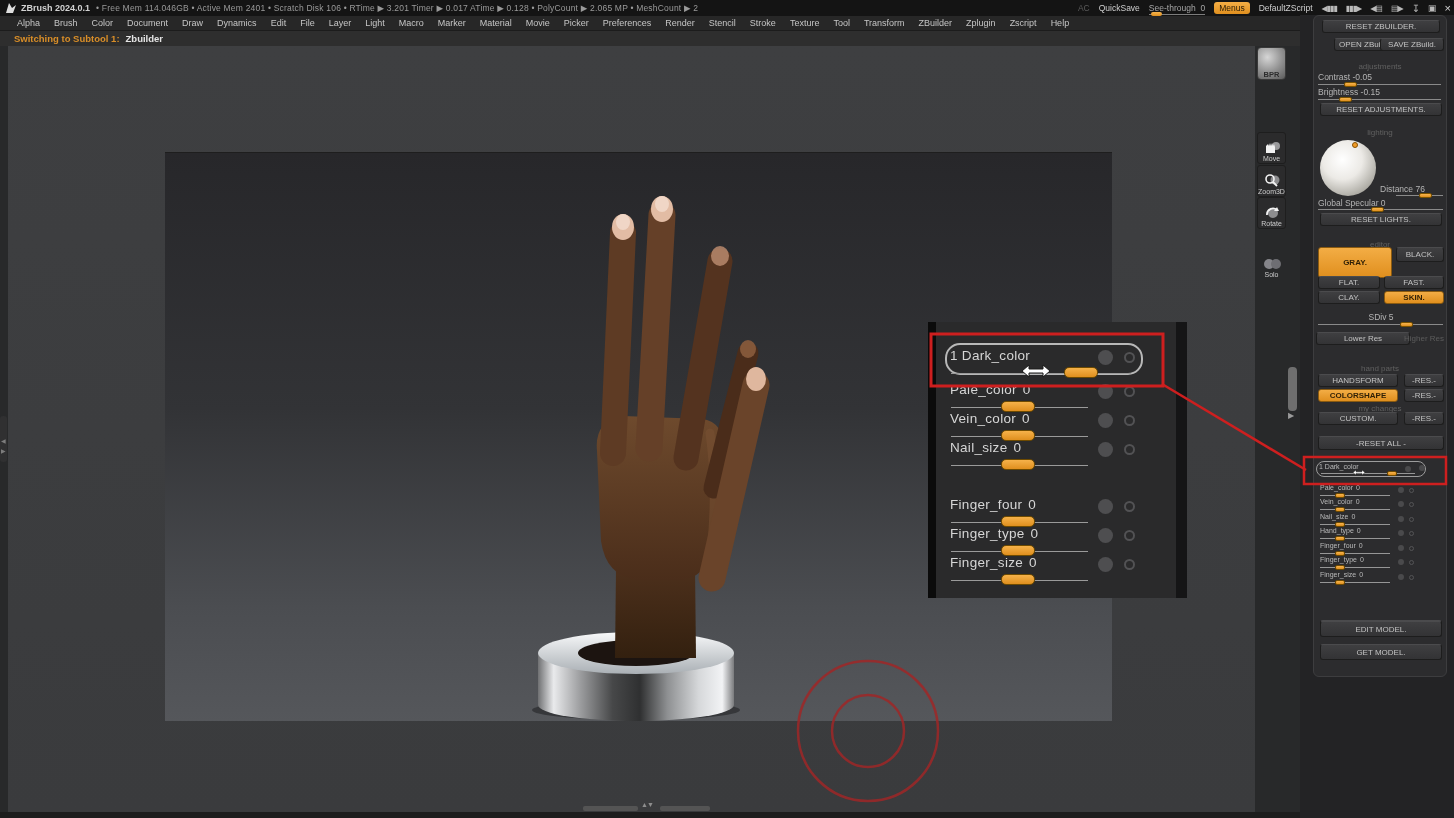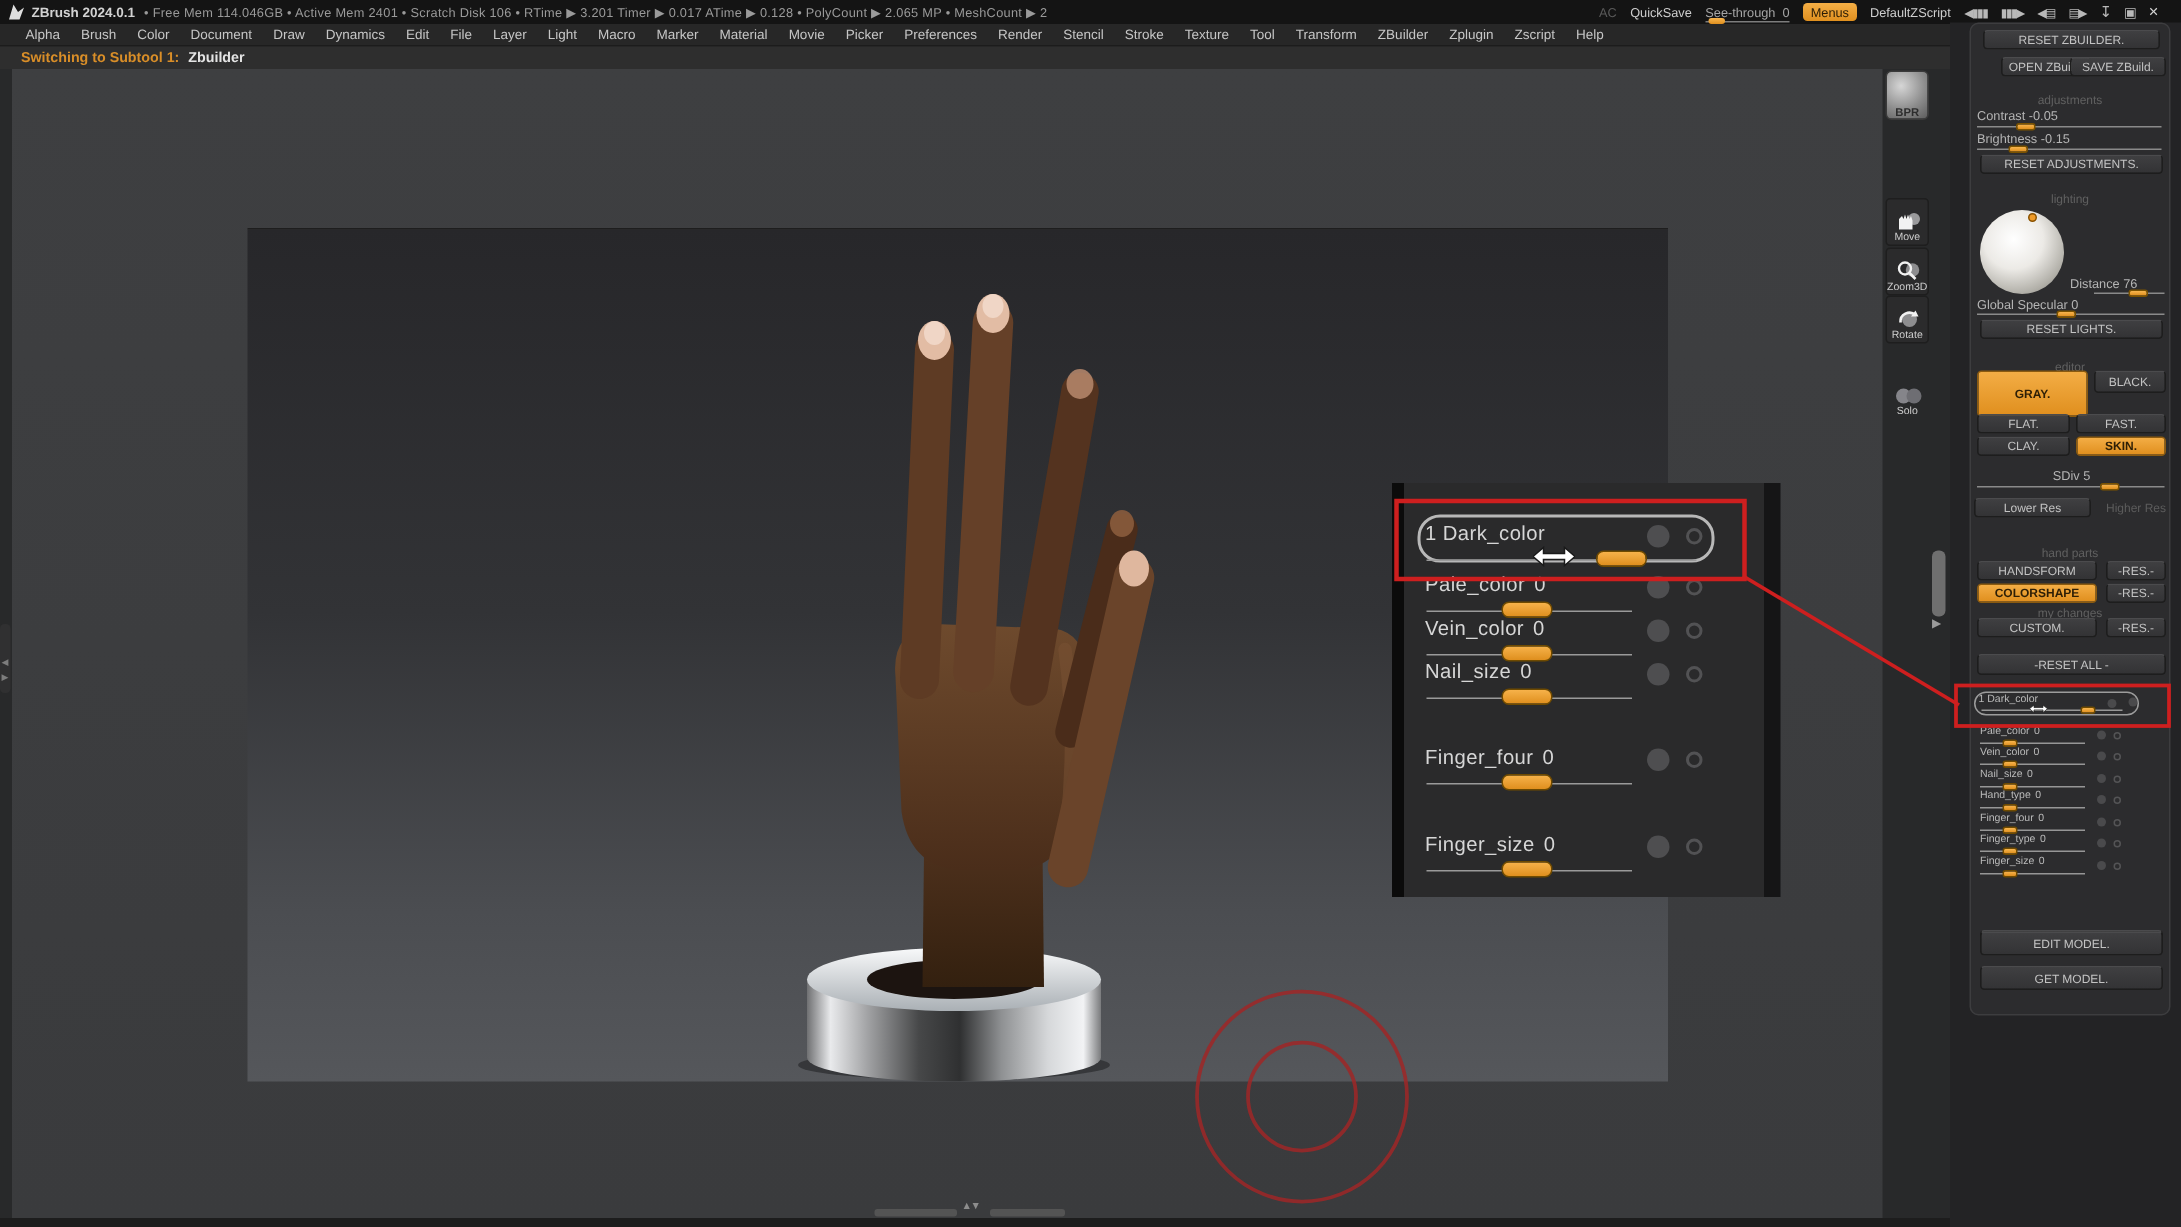--- a/index.html
+++ b/index.html
@@ -3,21 +3,21 @@
 <meta charset="utf-8">
 <style>
   html,body{margin:0;padding:0;background:#111;}
   #root{position:relative;width:1454px;height:818px;overflow:hidden;
         font-family:"Liberation Sans",sans-serif;background:#1a1a1a;-webkit-font-smoothing:antialiased;}
   
   #titlebar{position:absolute;left:0;top:0;width:1454px;height:16px;background:#141414;
             display:flex;align-items:center;color:#a6a6a6;font-size:8.5px;white-space:nowrap;}
   #titlebar .app{color:#d2d2d2;font-size:9px;margin:0 6px 0 4px;font-weight:bold;}
   #titlebar .stats{color:#9a9a9a;letter-spacing:.2px;}
-  #tb-right{position:absolute;right:16px;top:0;height:16px;display:flex;align-items:center;gap:9px;}
+  #tb-right{position:absolute;right:4px;top:0;height:16px;display:flex;align-items:center;gap:9px;}
   .tb-dim{color:#5a5a5a;}
   .tb-btn{color:#cfcfcf;cursor:default;}
   .menus-btn{background:linear-gradient(#f4ae45,#e0901f);color:#2a1c05;border-radius:3px;
              padding:1px 5px;font-weight:normal;}
   .tb-ico{color:#b9b9b9;font-size:8px;letter-spacing:-1px;}
   .seethrough{display:flex;flex-direction:column;align-items:flex-start;line-height:8px;padding-top:2px;}
   .seethrough .st-track{width:56px;height:1px;background:#7d7d7d;margin-top:2px;position:relative;}
   .seethrough .st-handle{position:absolute;left:2px;top:-2px;width:11px;height:4px;border-radius:2px;
              background:linear-gradient(#f8b54e,#df8f1e);}
   
@@ -297,21 +297,21 @@
       <div class="pb orange" style="left:4px;top:231px;width:74px;height:31px">GRAY.</div>
       <div class="pb" style="left:82px;top:231px;width:48px;height:15px">BLACK.</div>
       <div class="pb" style="left:4px;top:260px;width:62px;height:13px">FLAT.</div>
       <div class="pb" style="left:70px;top:260px;width:60px;height:13px">FAST.</div>
       <div class="pb" style="left:4px;top:275px;width:62px;height:13px">CLAY.</div>
       <div class="pb orange" style="left:70px;top:275px;width:60px;height:13px">SKIN.</div>
       <div class="slbl" style="left:0;top:296px;width:134px;text-align:center">
         <span>SDiv</span>&nbsp;<span>5</span></div>
       <div class="strack" style="left:4px;top:308px;width:125px"></div>
       <div class="shandle" style="left:86px;top:306px"></div>
-      <div class="pb" style="left:2px;top:316px;width:78px;height:13px">Lower Res</div>
+      <div class="pb" style="left:2px;top:316px;width:94px;height:13px">Lower Res</div>
       <div class="dimtext" style="left:90px;top:318px">Higher Res</div>
 
       <div class="sect" style="top:348px">hand parts</div>
       <div class="pb" style="left:4px;top:358px;width:80px;height:13px">HANDSFORM</div>
       <div class="pb" style="left:90px;top:358px;width:40px;height:13px">-RES.-</div>
       <div class="pb orange" style="left:4px;top:373px;width:80px;height:13px">COLORSHAPE</div>
       <div class="pb" style="left:90px;top:373px;width:40px;height:13px">-RES.-</div>
       <div class="sect" style="top:388px">my changes</div>
       <div class="pb" style="left:4px;top:396px;width:80px;height:13px">CUSTOM.</div>
       <div class="pb" style="left:90px;top:396px;width:40px;height:13px">-RES.-</div>
@@ -418,20 +418,27 @@
         <span class="odot"></span>
         <span class="oring"></span>
       </div>
       <div class="orow" style="top:175px">
         <div class="olbl"><span>Finger_four</span><span class="ov">0</span></div>
         <div class="otrack"></div>
           <div class="ohandle" style="left:65px"></div>
         <span class="odot"></span>
         <span class="oring"></span>
       </div>
+      <div class="orow" style="top:204px">
+        <div class="olbl"><span>Finger_type</span><span class="ov">0</span></div>
+        <div class="otrack"></div>
+          <div class="ohandle" style="left:65px"></div>
+        <span class="odot"></span>
+        <span class="oring"></span>
+      </div>
       <div class="orow" style="top:233px">
         <div class="olbl"><span>Finger_size</span><span class="ov">0</span></div>
         <div class="otrack"></div>
           <div class="ohandle" style="left:65px"></div>
         <span class="odot"></span>
         <span class="oring"></span>
       </div>
     </div>
     <div id="inset-rbar"></div>
   </div>

